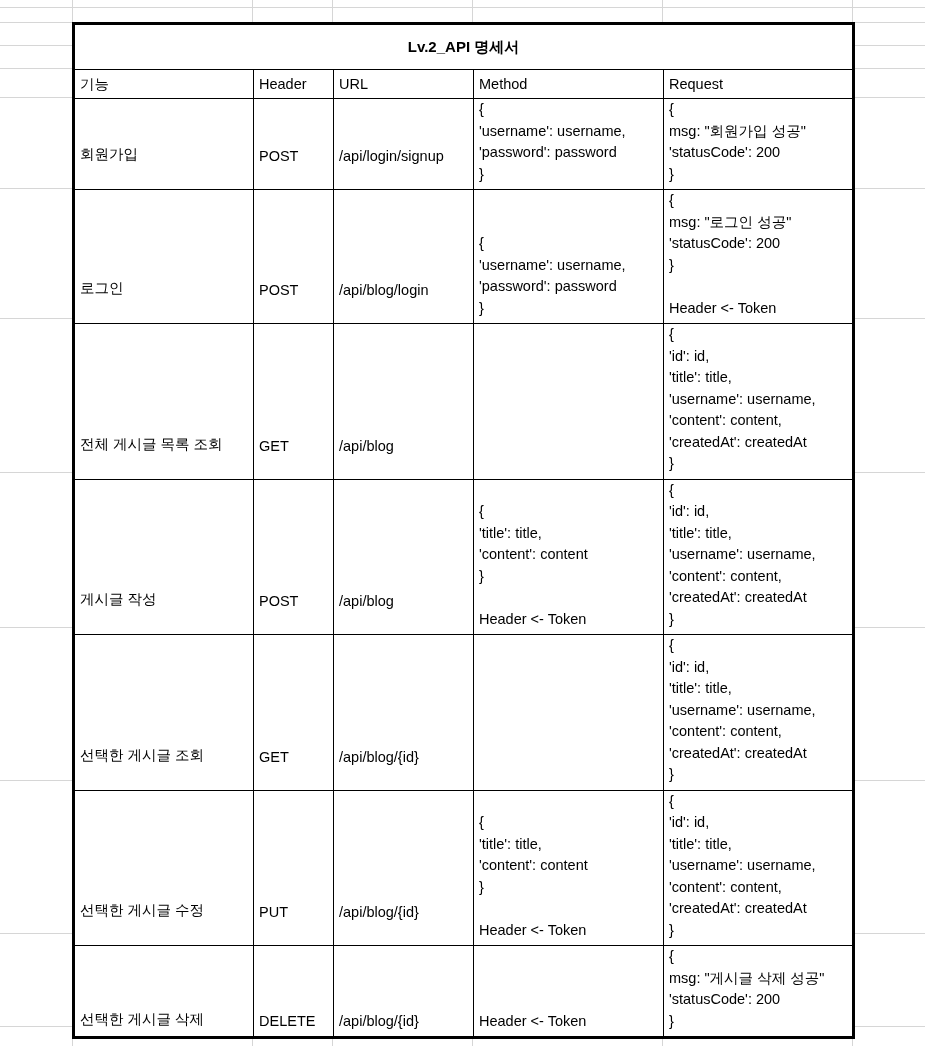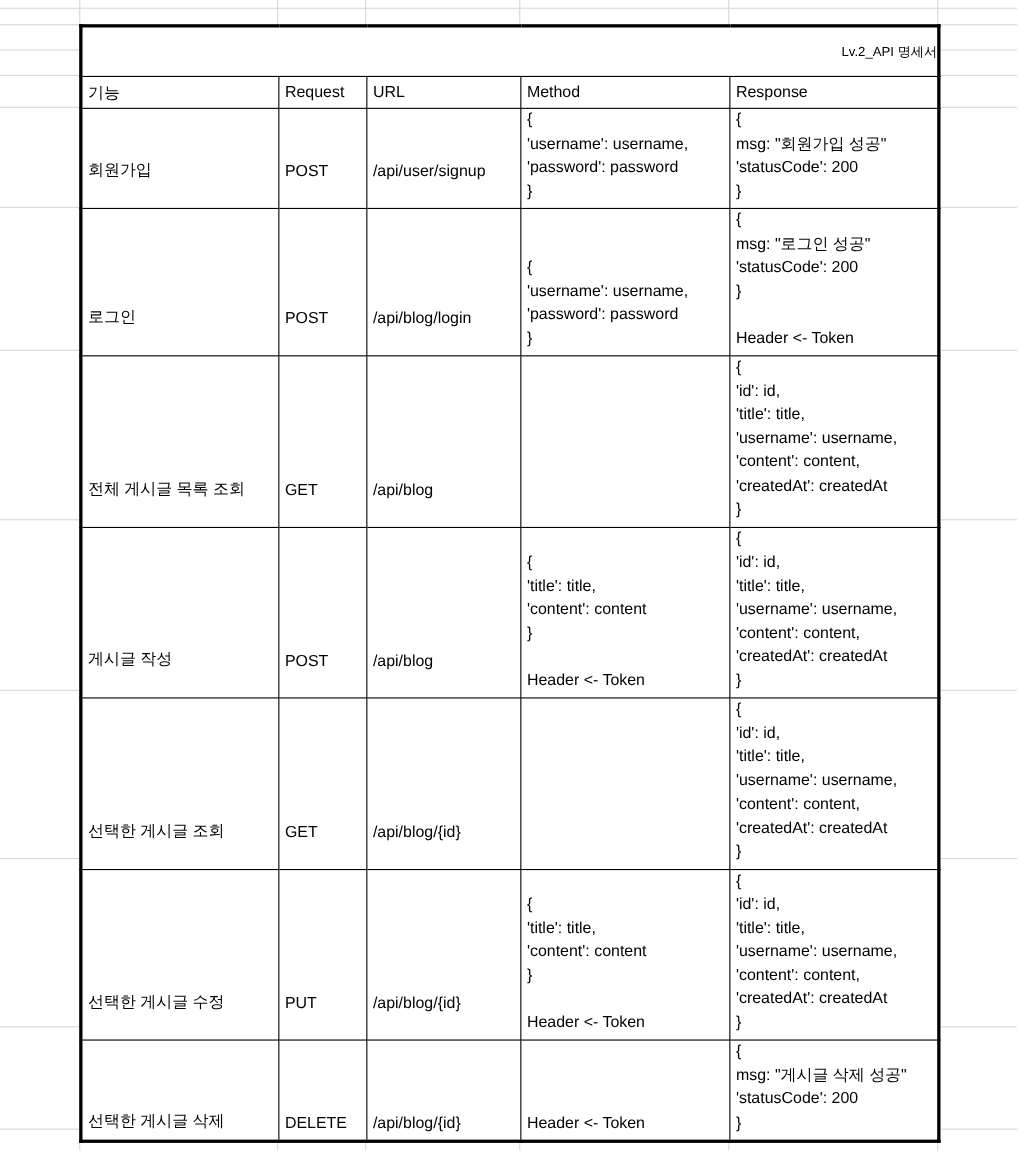--- a/index.html
+++ b/index.html
@@ -32,24 +32,24 @@
     z-index: 2;
     font-size: 14.5px;
   }
   #spec-table td, #spec-table th {
     border: 1px solid #000000;
     overflow: hidden;
   }
   #spec-table { border: 3px solid #000000; }
   tr.title-row td {
     border-bottom: 3px solid #000000;
-    text-align: right;
+    text-align: center;
     vertical-align: middle;
-    font-weight: normal;
-    font-size: 12px;
+    font-weight: bold;
+    font-size: 15px;
     height: 46px;
   }
   tr.header-row td {
     border-bottom: 2px solid #000000;
     height: 29px;
     vertical-align: middle;
     padding-left: 5px;
     font-weight: normal;
     text-align: left;
   }
@@ -108,30 +108,30 @@
       <col style="width:140px">
       <col style="width:190px">
       <col style="width:190px">
     </colgroup>
     <tbody>
       <tr class="title-row">
         <td colspan="5">Lv.2_API 명세서</td>
       </tr>
       <tr class="header-row">
         <td>기능</td>
-        <td>Request</td>
+        <td>Header</td>
         <td>URL</td>
         <td>Method</td>
-        <td>Response</td>
+        <td>Request</td>
       </tr>
 
       <tr class="data-row r1">
         <td class="cell-feature">회원가입</td>
         <td class="cell-method">POST</td>
-        <td class="cell-url">/api/user/signup</td>
+        <td class="cell-url">/api/login/signup</td>
         <td class="cell-request">{
 'username': username,
 'password': password
 }</td>
         <td class="cell-response">{
 msg: "회원가입 성공"
 'statusCode': 200
 }</td>
       </tr>
 

